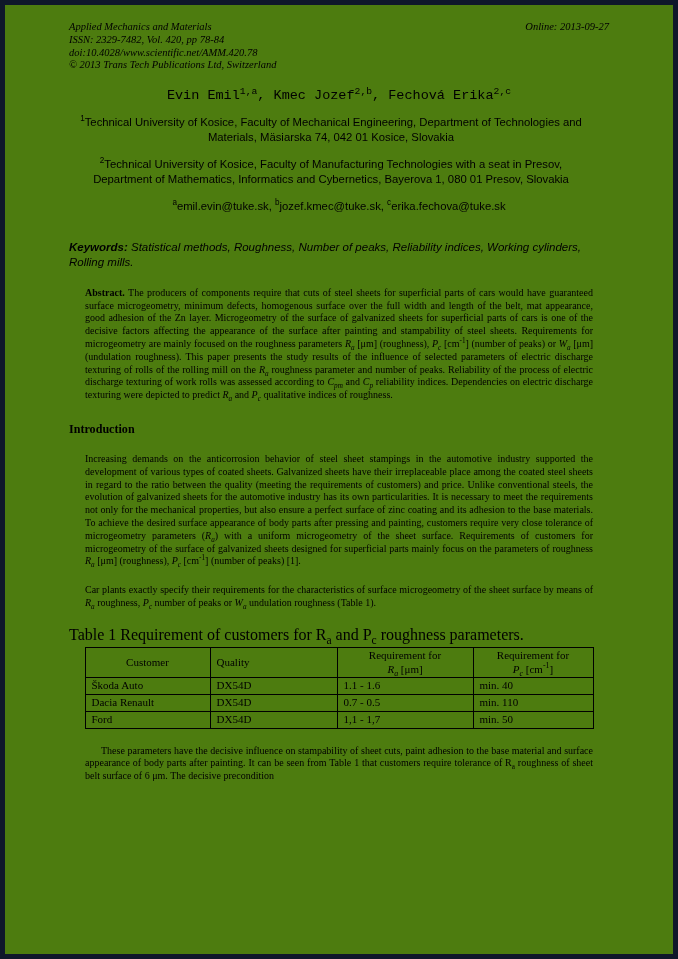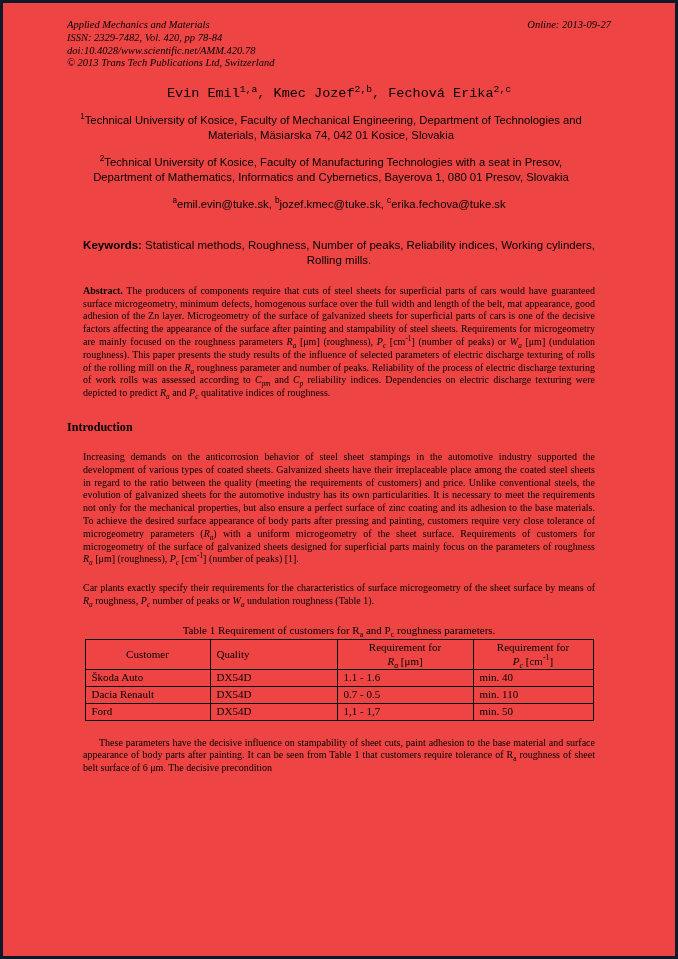--- a/index.html
+++ b/index.html
@@ -1,21 +1,21 @@
 <!DOCTYPE html>
 <html><head>
 <meta charset="utf-8">
 <style>
   html,body{margin:0;padding:0;background:#e8e8e8;}
   .page{
     width:678px;height:959px;box-sizing:border-box;
-    margin:0 auto;background:#ef4444;color:#000;
+    margin:0 auto;background:#4d7c0f;color:#000;
     padding:16px 64px 16px 64px;overflow:hidden;
     font-family:"Liberation Serif",serif;
-    border:3px solid #0f172a;
+    border:5px solid #0f172a;
   }
   .journal-header{font-style:italic;font-size:10.5px;line-height:1.22;}
   .hrow{display:flex;justify-content:space-between;}
   .paper-title{
     font-family:"Liberation Sans",sans-serif;font-weight:bold;
     font-size:15.5px;line-height:1.28;text-align:center;
     margin:26px 28px 4px 28px;
   }
   .authors-line{
     font-family:Liberation Mono, monospace;font-size:13.5px;
@@ -24,35 +24,35 @@
   .affil{
     font-family:"Liberation Sans",sans-serif;font-size:11.3px;
     text-align:center;line-height:1.32;margin:12px 22px 0 6px;
   }
   .emails{
     font-family:"Liberation Sans",sans-serif;font-size:11.3px;
     text-align:center;margin:13px 0 0 0;
   }
   .keywords{
     font-family:"Liberation Sans",sans-serif;font-size:11.5px;
-    line-height:1.35;text-align:center;margin:28px 0 0 0;
+    line-height:1.35;text-align:left;margin:28px 0 0 0;font-style:italic;
   }
   .keywords b{font-weight:bold;}
   p.body{
     font-size:10px;line-height:1.28;text-align:justify;
     margin:16px;
   }
   .abstract{margin-top:30px;}
   .section-heading{
     font-size:12.1px;font-weight:bold;margin:20px 0 12px 0;
     font-family:"Liberation Serif",serif;
   }
   .intro-p2{margin-top:0;}
   .table-caption{
-    font-size:11px;text-align:center;margin:8px 0 3px 0;
+    font-size:16px;text-align:left;margin:8px 0 3px 0;
   }
   table.req-table{
     border-collapse:collapse;margin:0 auto;
     font-size:11px;table-layout:fixed;
   }
   table.req-table th, table.req-table td{
     border:1px solid #000;padding:1px 6px;vertical-align:middle;
     font-weight:normal;line-height:1.25;
   }
   th.c{text-align:center;}

